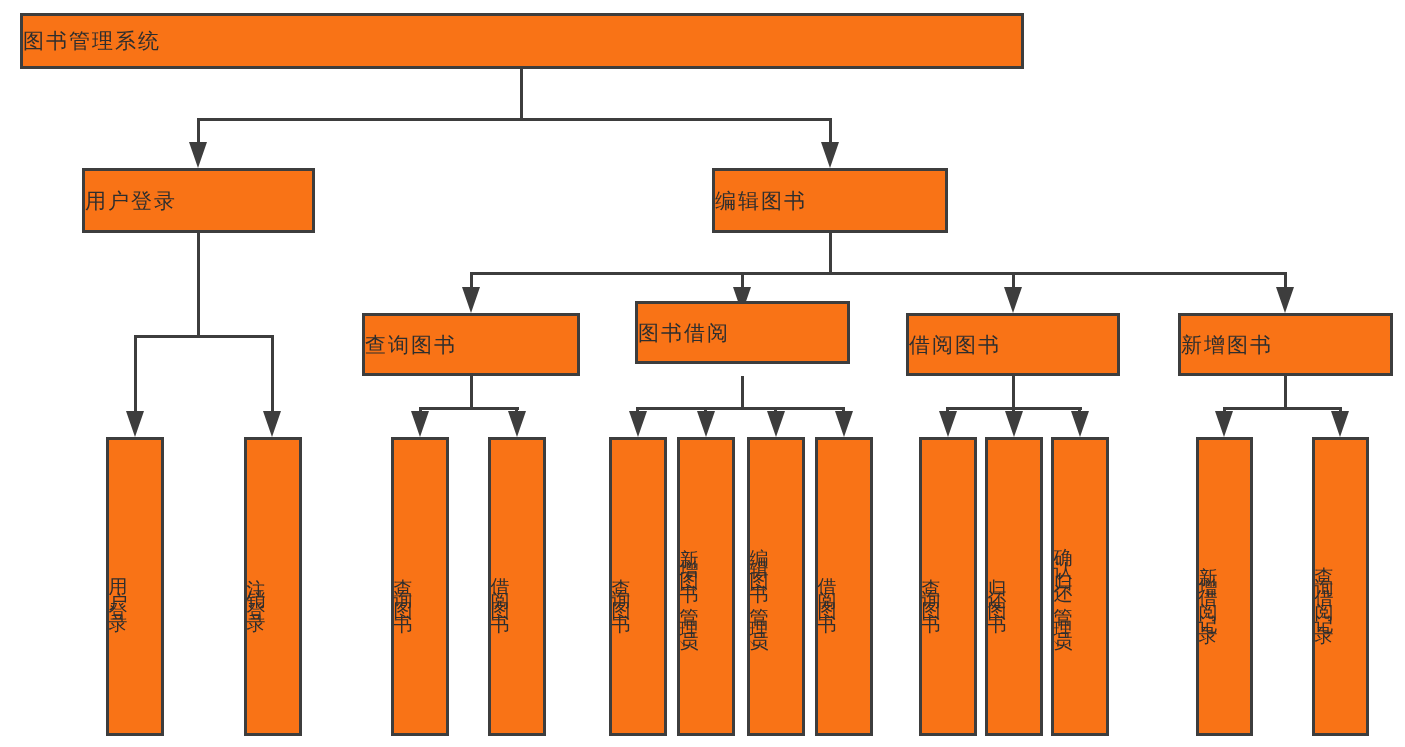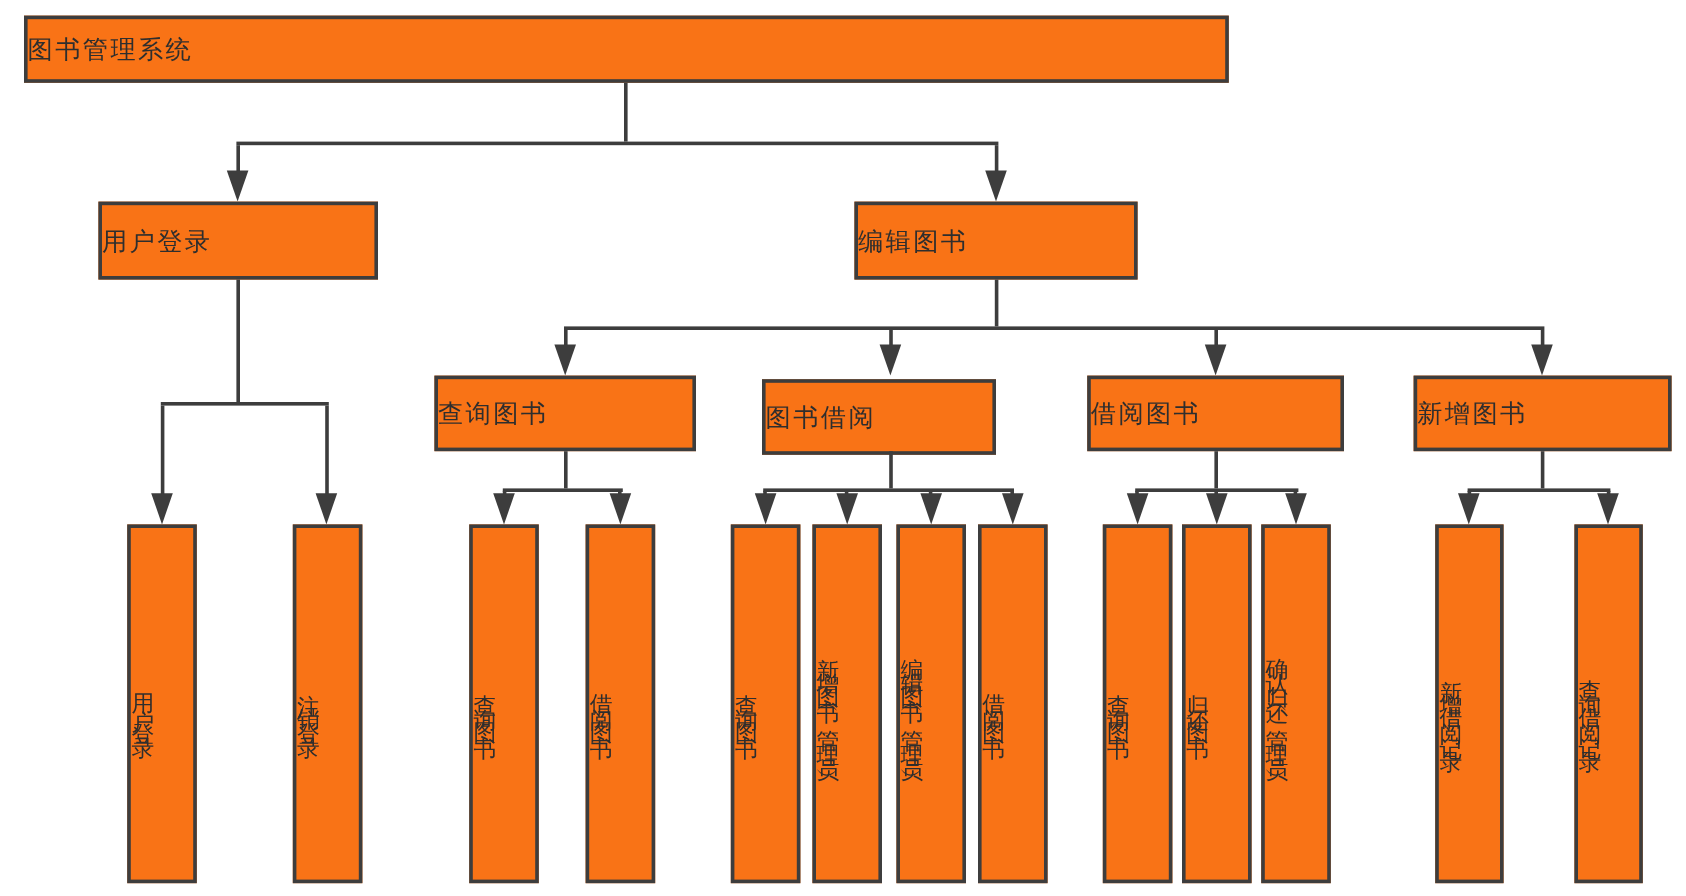--- a/index.html
+++ b/index.html
@@ -97,21 +97,21 @@
   <div class="ln v" style="left:1012px; top:275px; height:14px;"></div>
   <div class="ln v" style="left:1284px; top:275px; height:14px;"></div>
   <div class="arrow" style="left:462px; top:287px;"></div>
   <div class="arrow" style="left:733px; top:287px;"></div>
   <div class="arrow" style="left:1004px; top:287px;"></div>
   <div class="arrow" style="left:1276px; top:287px;"></div>
 
   <div class="node" style="left:362px; top:313px; width:218px; height:63px;">
     <span>查询图书</span>
   </div>
-  <div class="node" style="left:635px; top:316px; width:195px; height:63px;">
+  <div class="node" style="left:635px; top:301px; width:215px; height:63px;">
     <span>图书借阅</span>
   </div>
   <div class="node" style="left:906px; top:313px; width:214px; height:63px;">
     <span>借阅图书</span>
   </div>
   <div class="node" style="left:1178px; top:313px; width:215px; height:63px;">
     <span>新增图书</span>
   </div>
 
   <div class="ln v" style="left:470px; top:376px; height:31px;"></div>

